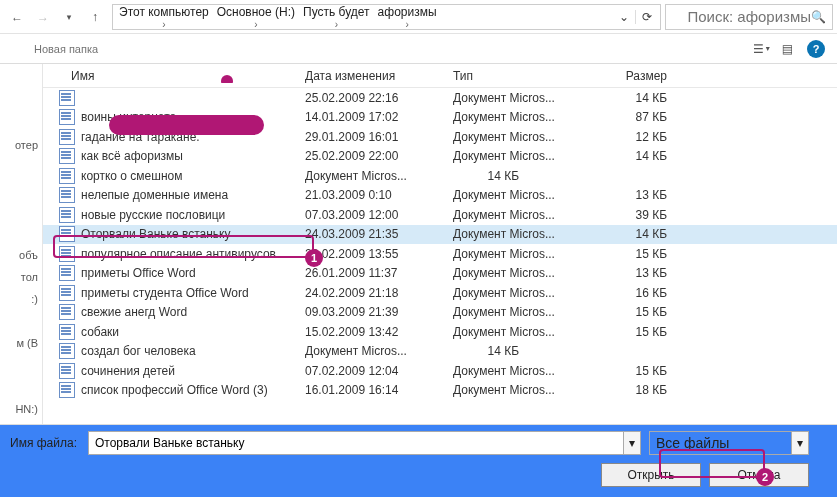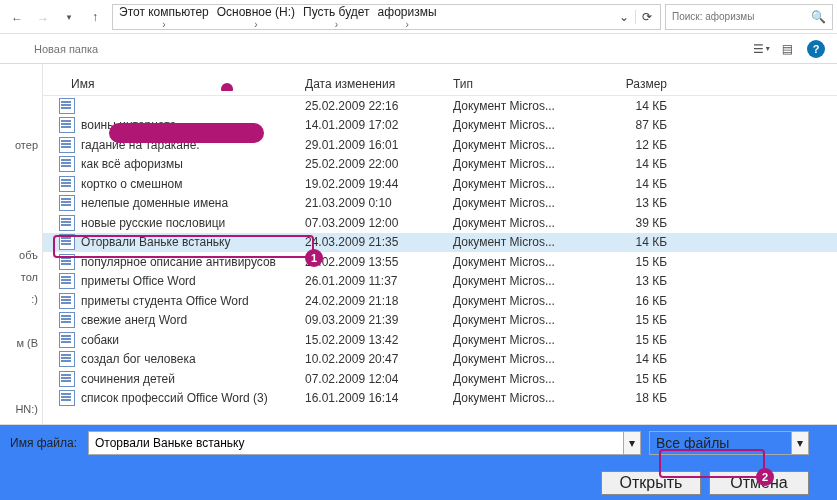--- a/index.html
+++ b/index.html
@@ -7,21 +7,21 @@
 
   .toprow { display: flex; align-items: center; height: 34px; border-bottom: 1px solid #e3e3e3; padding: 0 4px; }
   .navbtn { width: 26px; height: 26px; display: inline-flex; align-items: center; justify-content: center; color: #555; }
   .updir { width:26px; height:26px; display:inline-flex; align-items:center; justify-content:center; color:#444; }
   .addr { flex:1; height:26px; border:1px solid #ccc; display:flex; align-items:center; padding:0 2px; margin:0 4px; }
   .crumb { display:flex; align-items:center; padding:0 4px; height:100%; white-space:nowrap;flex-direction:column; }
   .crumb .chev { color:#666; padding:0 3px; font-size:10px; }
   .addr .droparr { margin-left:auto; padding:0 6px; color:#444; }
   .addr .refresh { padding:0 6px; color:#444; border-left:1px solid #ddd; }
   .search { width:168px; height:26px; border:1px solid #ccc; display:flex; align-items:center; padding:0 6px; }
-  .search input { border:none; outline:none; width:100%; font-size:10px; }
+  .search input { border:none; outline:none; width:100%; font-size:15px;text-align:right; }
   .search .mag { color:#888; font-size:12px; }
 
   .cmdrow { display:flex; align-items:center; height:30px; padding:0 12px 0 18px; border-bottom:1px solid #dcdcdc; }
   .newf { color:#737373; font-size:11px;margin-left:16px; }
   .cmdrow .spacer { flex:1; }
   .viewbtn { display:inline-flex; align-items:center; gap:2px; color:#555; padding:0 6px; height:22px; }
   .viewbtn .drop { font-size:8px; }
   .help { width:18px;height:18px;border-radius:9px;background:#0a74b3;color:#fff;display:inline-flex;align-items:center;justify-content:center;font-size:11px;font-weight:bold;margin-left:8px;}
 
   .content { display:flex; height:360px; }
@@ -55,23 +55,23 @@
   .bottom { border-top:1px solid #dcdcdc; padding:6px 28px 10px 10px; background:#3b82f6; }
   .fnrow { display:flex; align-items:center; gap:8px; margin-bottom:8px; }
   .fnlabel { font-size:12px; min-width:70px; text-align:left; }
   .fncombo { flex:1; display:flex; height:24px; }
   .fncombo input { flex:1; border:1px solid #aaa; border-right:none; padding:0 6px; font-size:12px; outline:none; background:#fff; }
   .fncombo .drop { width:18px; border:1px solid #aaa; display:flex; align-items:center; justify-content:center; background:#f5f5f5; }
   .filter { width:160px; display:flex; height:24px; }
   .filter .txt { flex:1; border:1px solid #aaa; border-right:none; padding:0 6px; display:flex; align-items:center; font-size:14px; }
   .filter .drop { width:18px; border:1px solid #aaa; display:flex; align-items:center; justify-content:center; background:#f5f5f5; }
   .btnrow { display:flex; justify-content:flex-end; gap:8px; }
-  .btn3d { width:100px; height:24px; background:#f0f0f0; border:1px solid #888; display:flex; align-items:center; justify-content:center; font-size:16px;margin-top:8px; }
-
-  .listwrap { position:relative; flex:1;margin-top:8px; }
+  .btn3d { width:100px; height:24px; background:#f0f0f0; border:1px solid #888; display:flex; align-items:center; justify-content:center; font-size:12px; }
+
+  .listwrap { position:relative; flex:1; }
 </style>
 </head>
 <body>
 
 <div class="toprow">
   <span class="navbtn">←</span>
   <span class="navbtn" style="opacity:.4">→</span>
   <span class="navbtn" style="font-size:9px;">▾</span>
   <span class="updir">↑</span>
   <div class="addr" id="addr">
@@ -171,21 +171,20 @@
             </div>
             <div class="col col-date">25.02.2009 22:00</div>
             <div class="col col-type">Документ Micros...</div>
             <div class="col col-size">14 КБ</div>
           </div>
           <div class="row">
             <div class="col col-name">
               <span class="icon-doc"></span>
               <span>кортко о смешном</span>
             </div>
-            <div class="col col-date">19.02.2009 19:44</div>
             <div class="col col-type">Документ Micros...</div>
             <div class="col col-size">14 КБ</div>
           </div>
           <div class="row">
             <div class="col col-name">
               <span class="icon-doc"></span>
               <span>нелепые доменные имена</span>
             </div>
             <div class="col col-date">21.03.2009 0:10</div>
             <div class="col col-type">Документ Micros...</div>
@@ -252,21 +251,20 @@
             </div>
             <div class="col col-date">15.02.2009 13:42</div>
             <div class="col col-type">Документ Micros...</div>
             <div class="col col-size">15 КБ</div>
           </div>
           <div class="row">
             <div class="col col-name">
               <span class="icon-doc"></span>
               <span>создал бог человека</span>
             </div>
-            <div class="col col-date">10.02.2009 20:47</div>
             <div class="col col-type">Документ Micros...</div>
             <div class="col col-size">14 КБ</div>
           </div>
           <div class="row">
             <div class="col col-name">
               <span class="icon-doc"></span>
               <span>сочинения детей</span>
             </div>
             <div class="col col-date">07.02.2009 12:04</div>
             <div class="col col-type">Документ Micros...</div>

